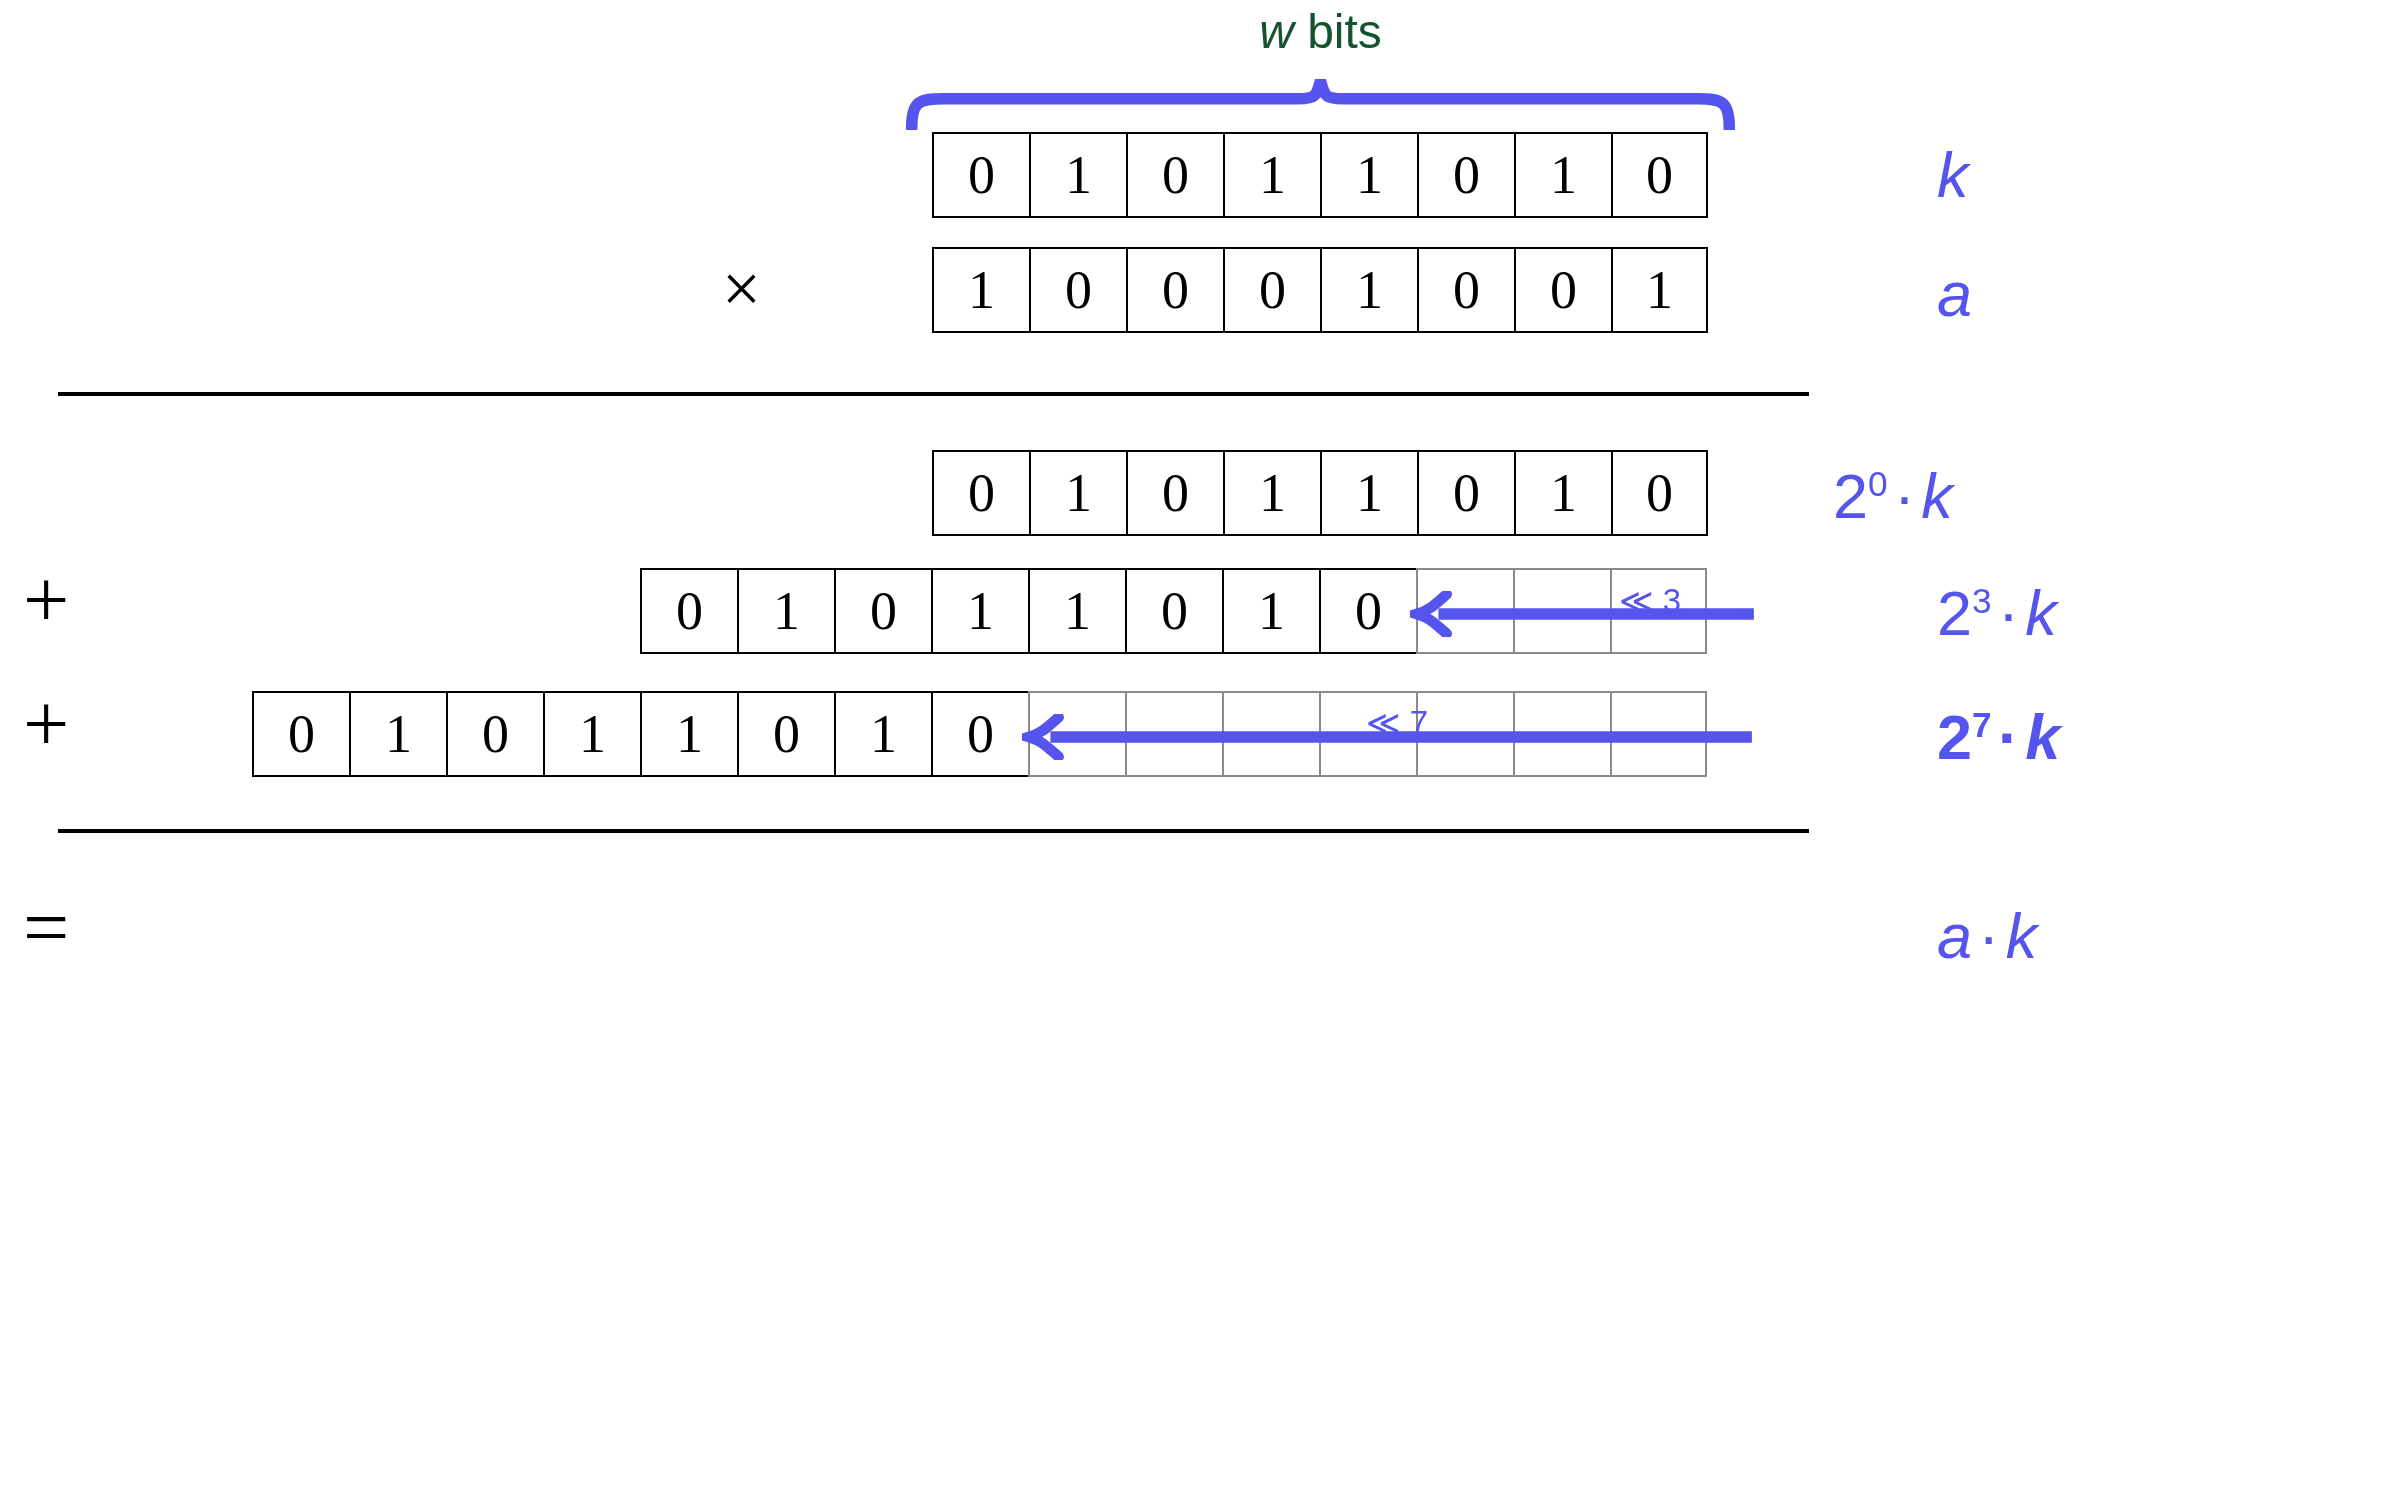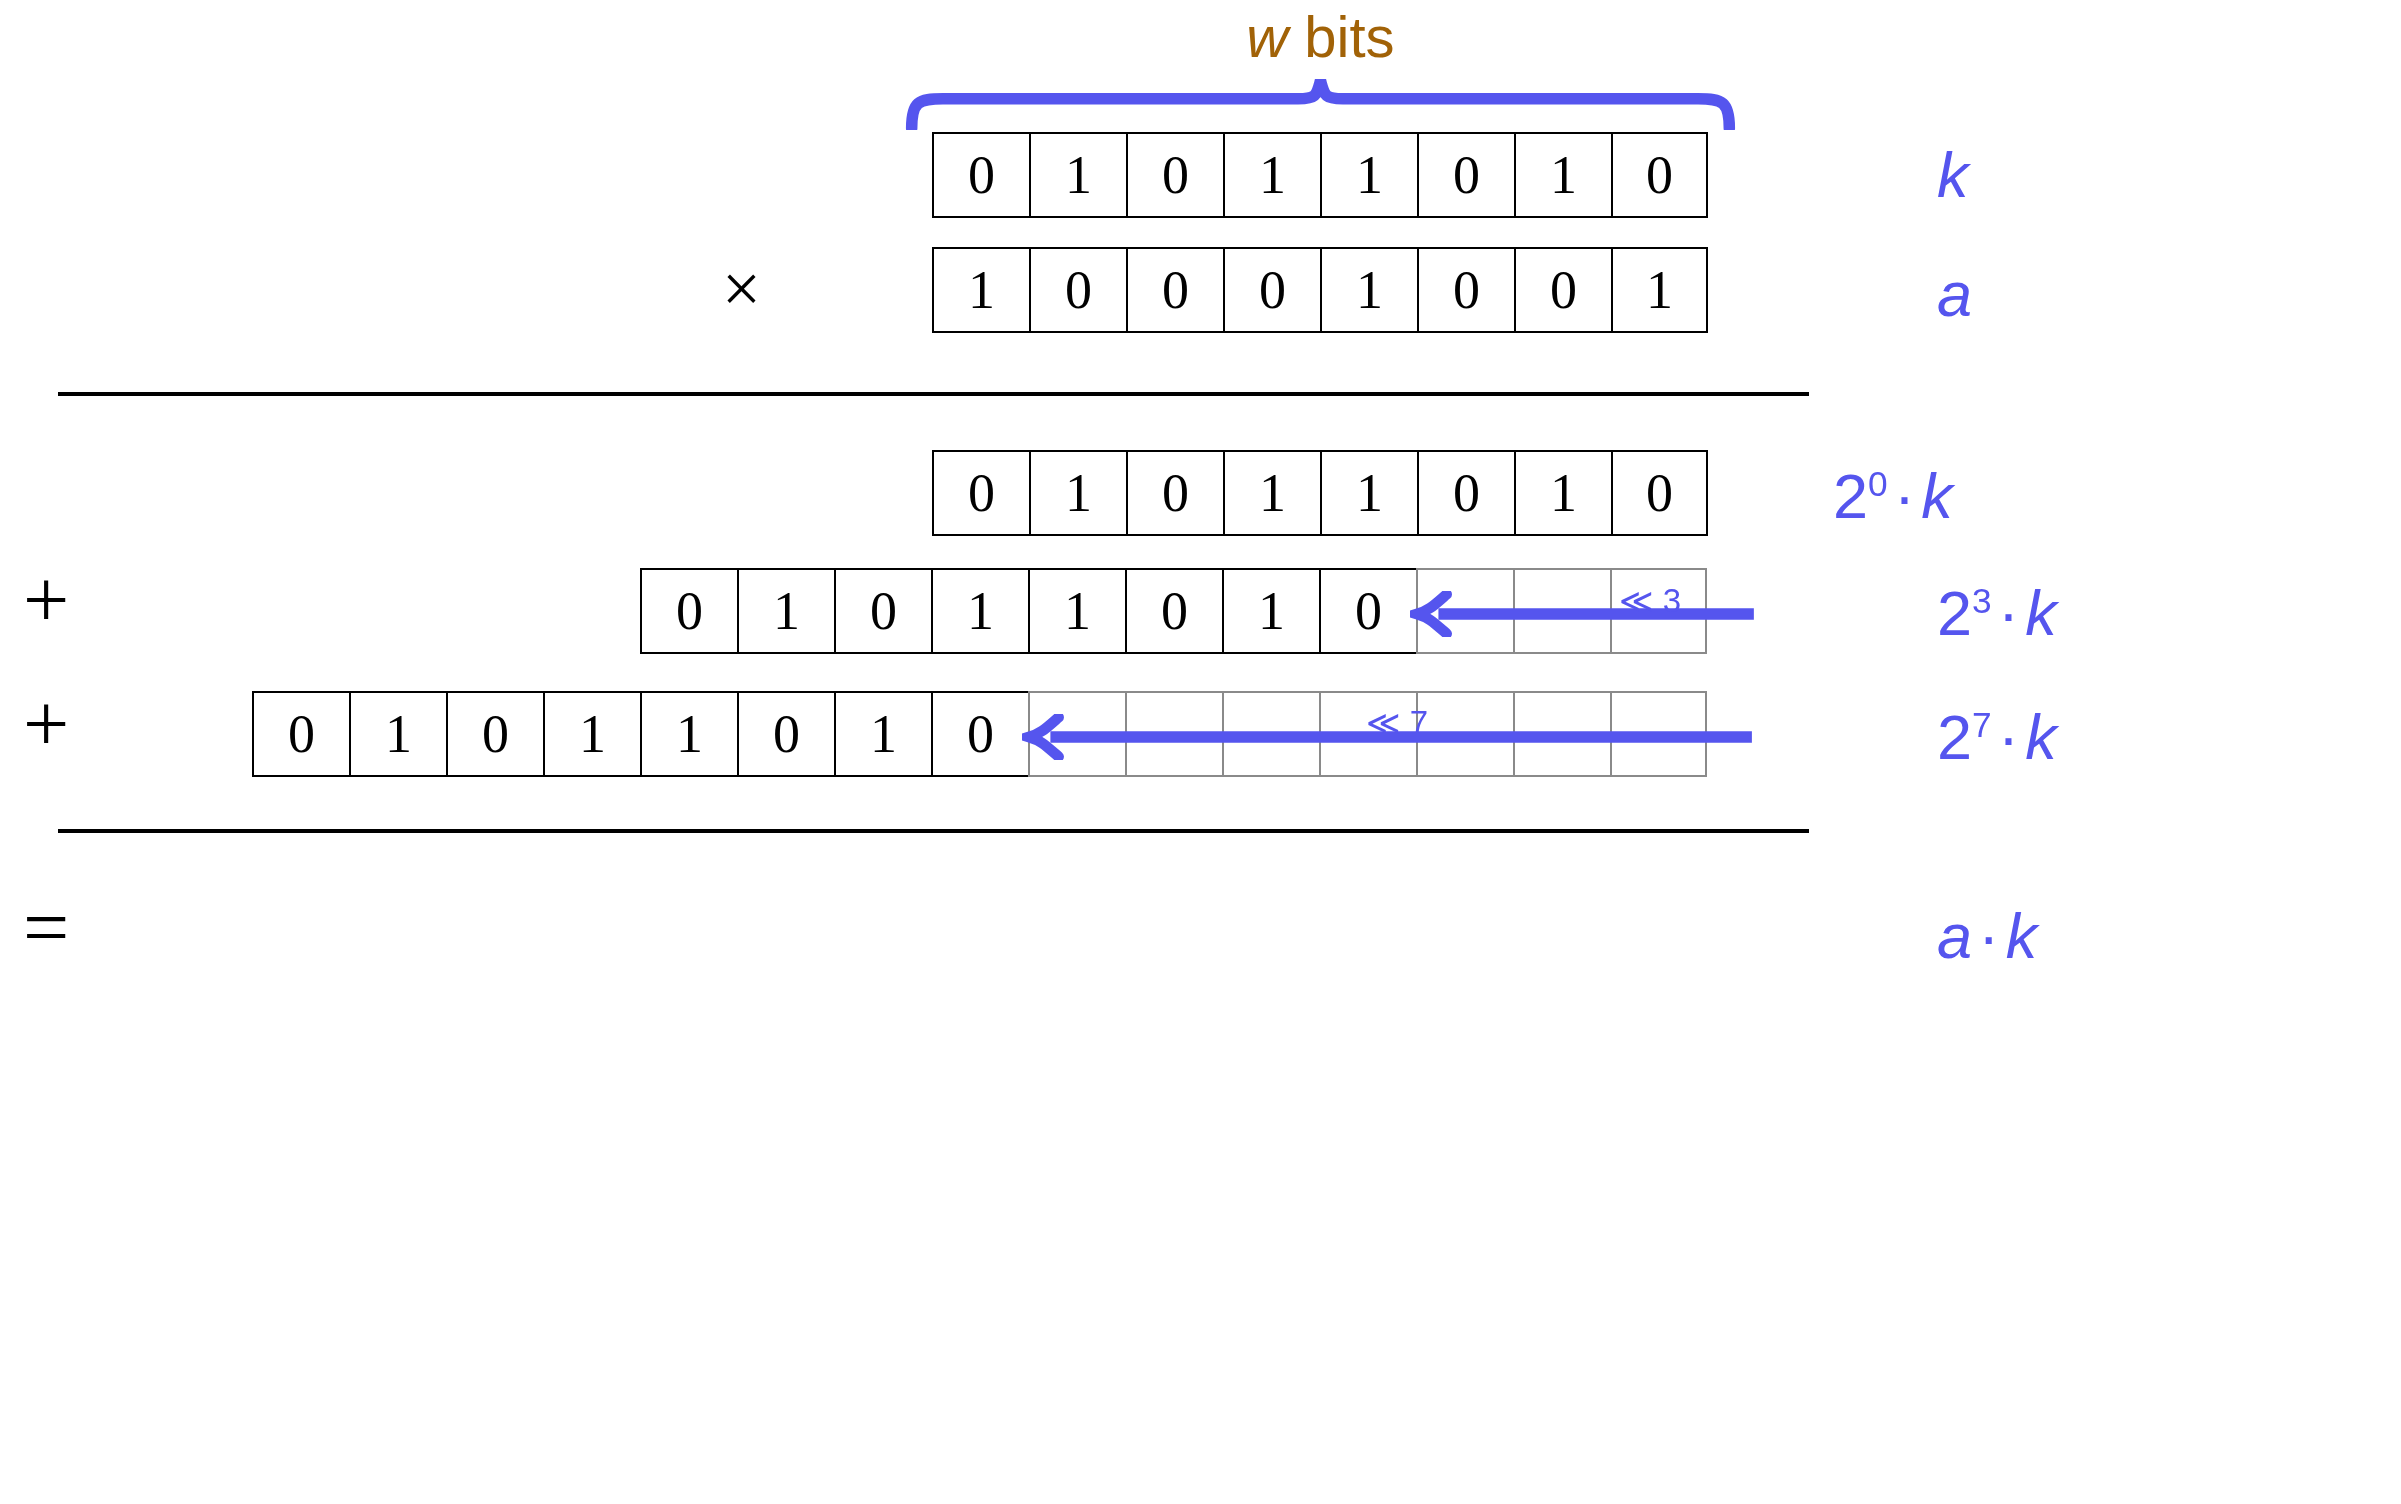--- a/index.html
+++ b/index.html
@@ -89,22 +89,22 @@
     top: 79px;
     width: 831px;
     height: 51px;
   }
   #wbits {
     position: absolute;
     left: 905px;
     top: 8.2px;
     width: 831px;
     text-align: center;
-    color: #a16207;
-    font-size: 58px;
+    color: #14532d;
+    font-size: 48px;
     line-height: 1;
     white-space: nowrap;
   }
   #wbits .it { font-style: italic; }
 
   
   .arrow-wrap { position: absolute; }
   .shiftlabel {
     position: absolute;
     color: #5555ee;
@@ -214,21 +214,21 @@
     <div class="cell ghost"></div>
     <div class="cell ghost"></div>
   </div>
   <div class="arrow-wrap" style="left:1022px; top:714px; width:732px; height:46px;">
     <svg width="732" height="46" viewBox="0 0 890 56" xmlns="http://www.w3.org/2000/svg">
       <line x1="888" y1="28" x2="34" y2="28" stroke="#5555ee" stroke-width="14"></line>
       <path d="M 44 4 C 28 18 22 24 8 28 C 22 32 28 38 44 52" fill="none" stroke="#5555ee" stroke-width="13" stroke-linecap="round"></path>
     </svg>
   </div>
   <div class="shiftlabel" style="left:1366px; top:706px;">≪ 7</div>
-  <div class="rlabel" style="left:1937px; top:706px;">
+  <div class="rlabel" style="left:1937px; top:706px;font-weight:bold;">
     <span class="base">2</span><sup>7</sup><span class="dot">·</span><span class="it">k</span>
   </div>
 
   <div class="rule" style="left:58px; top:829px; width:1751px;"></div>
 
   <div class="op op-eq" style="left:23px; top:887px;">=</div>
   <div class="rlabel" style="left:1937px; top:905px;">
     <span class="it">a</span><span class="dot">·</span><span class="it">k</span>
   </div>
 

